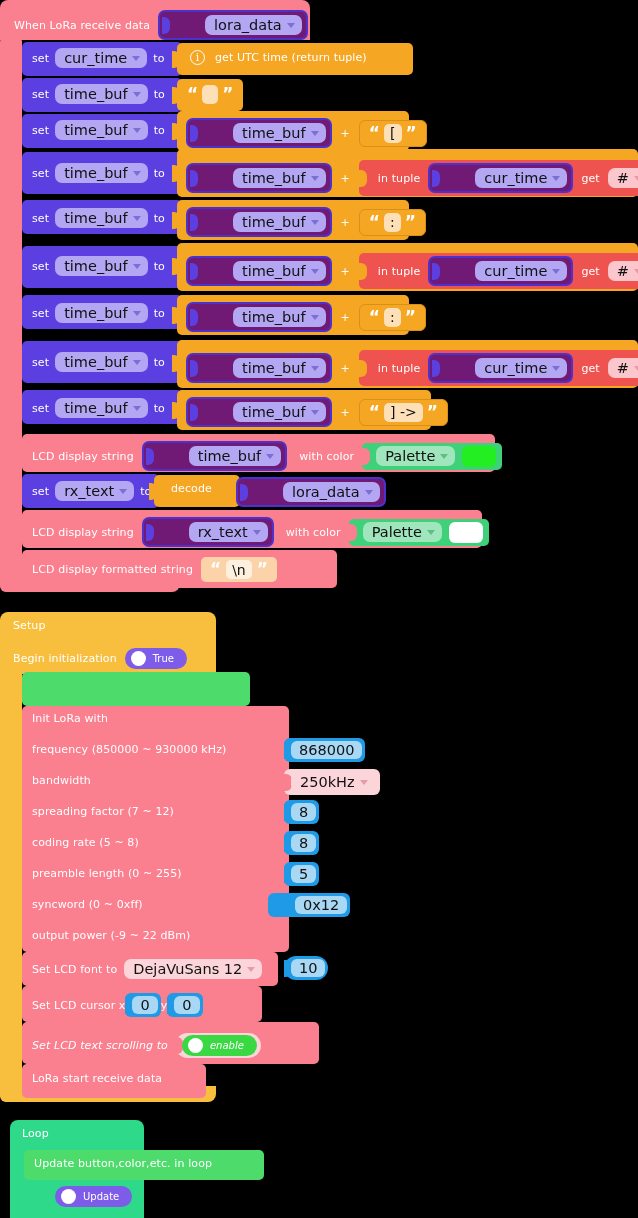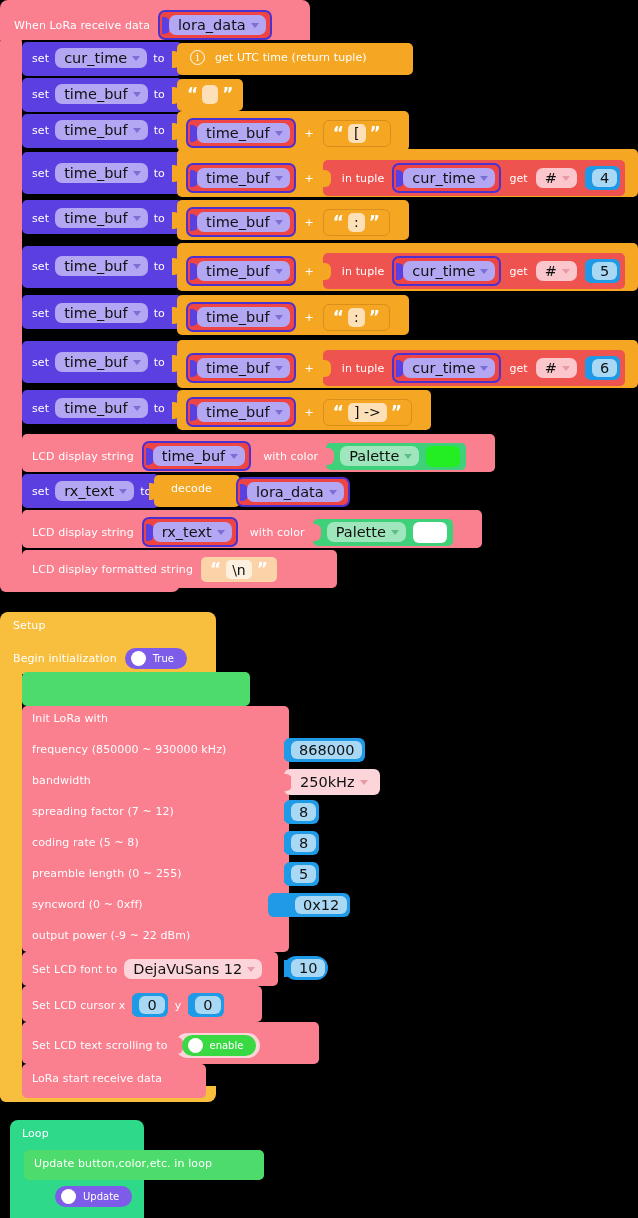--- a/index.html
+++ b/index.html
@@ -34,22 +34,22 @@
     font-size: 14.5px; color: #111; white-space: nowrap;
   }
   .caret { width: 0; height: 0; border-left: 4.5px solid transparent;
            border-right: 4.5px solid transparent; border-top: 5px solid #7b6fd6; }
   .caret.pinkc { border-top-color: #e89aa6; }
   .caret.greenc { border-top-color: #5fbd86; }
 
   
   .var {
     display: inline-flex; align-items: center;
-    background: #ef4444; border: 2px solid #4c31cf;
-    border-radius: 7px; padding: 3px 4px 3px 2px;
+    background: #701a75; border: 2px solid #4c31cf;
+    border-radius: 7px; padding: 3px 4px 3px 2px; gap: 36px;
   }
   .var .field { background: #b3a6f2; }
   .var .notch { background: #5b3fe0; }
 
   
   .num {
     display: inline-flex; align-items: center;
     background: #1e9ae6; border-radius: 6px; padding: 3px 3px 3px 0;
   }
   .num .pill { background: #a9d8f5; border-radius: 6px; padding: 1px 8px;
@@ -506,35 +506,35 @@
   <div class="blk" style="left:22px;top:952px;width:256px;height:34px;background:#fa7f8f;border-radius:5px;"></div>
   <div class="row" style="position:absolute;left:32px;top:959px;gap:7px;">
     <span class="lbl">Set LCD font to</span>
     <span class="field" style="background:#fbd5da;">
       <span>DejaVuSans 12</span>
       <i class="caret pinkc"></i>
     </span>
   </div>
 
   <div class="blk" style="left:22px;top:986px;width:240px;height:36px;background:#fa7f8f;border-radius:5px;"></div>
-  <div class="row" style="position:absolute;left:32px;top:993px;gap:7px;">
+  <div class="row" style="position:absolute;left:32px;top:993px;">
     <span class="lbl">Set LCD cursor x</span>
     <span class="num">
       <span class="notch on-pink"></span>
       <span class="pill">0</span>
     </span>
     <span class="lbl">y</span>
     <span class="num">
       <span class="notch on-pink"></span>
       <span class="pill">0</span>
     </span>
   </div>
 
   <div class="blk" style="left:22px;top:1022px;width:297px;height:42px;background:#fa7f8f;border-radius:5px;"></div>
-  <div class="row" style="position:absolute;left:32px;top:1033px;gap:7px;">
+  <div class="row" style="position:absolute;left:32px;top:1033px;gap:7px;font-style:italic;">
     <span class="lbl">Set LCD text scrolling to</span>
     <span class="row" style="background:#fbd5da;border-radius:13px;padding:2px 4px 2px 0;">
       <span class="notch on-pink"></span>
       <span class="toggle" style="background:#3ad944;">
         <span class="dot"></span>
         <span class="tlbl">enable</span>
       </span>
     </span>
   </div>
 

